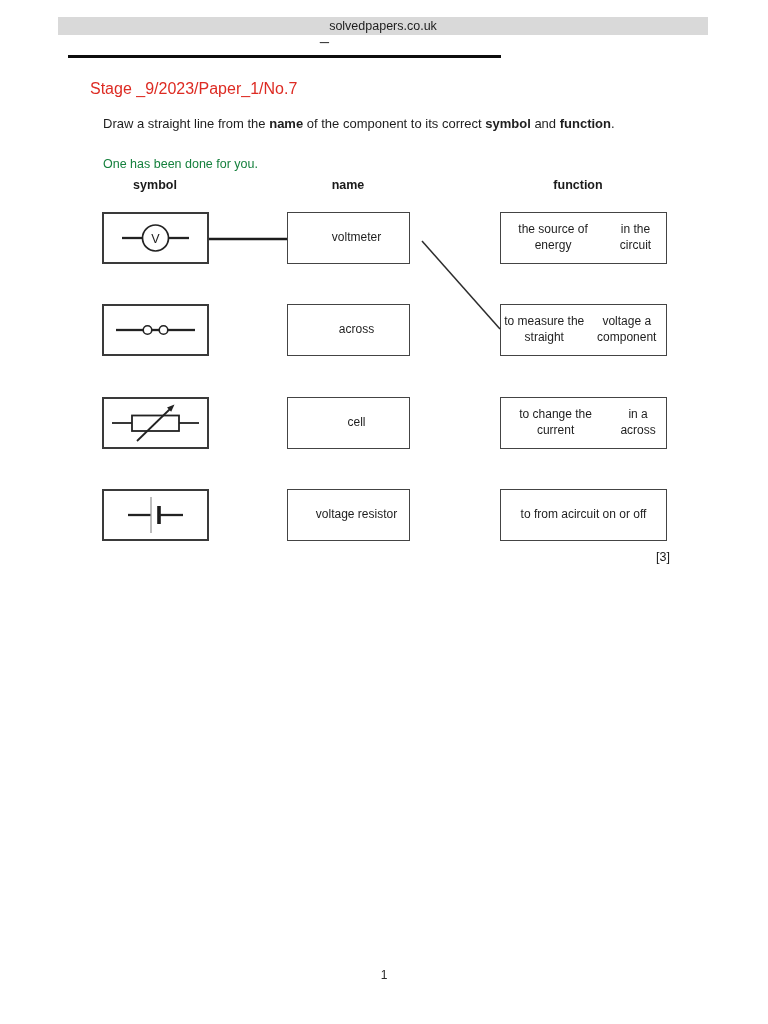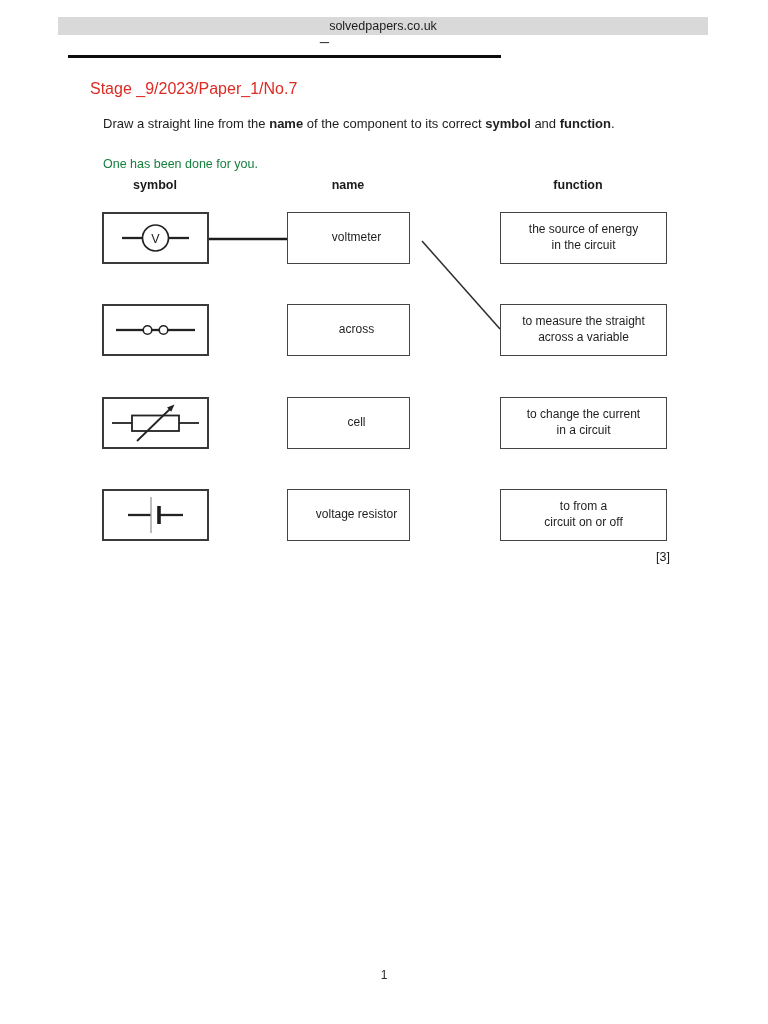--- a/index.html
+++ b/index.html
@@ -44,21 +44,21 @@
   .box{
     position:absolute;height:52px;box-sizing:border-box;
     background:#ffffff;
     display:flex;align-items:center;justify-content:center;
     text-align:center;font-size:12px;line-height:1.3;color:#1e1e1e;
   }
   .col-symbol{left:102px;width:107px;border:2px solid #3a3a3a;}
   .col-name{left:287px;width:123px;border:1.6px solid #444;padding-left:16px;}
   .col-function{left:500px;width:167px;border:1.6px solid #444;}
   .row1{top:212px;} .row2{top:304px;} .row3{top:397px;} .row4{top:489px;}
-  .func-lines{display:flex;flex-direction:column;justify-content:center;}
+  .func-lines{display:flex;flex-direction:row;justify-content:center;}
   .sym-svg{width:100%;height:100%;display:block;}
   .connectors{left:0;top:0;width:768px;height:1024px;pointer-events:none;}
   .marks{
     right:98px;top:550px;font-size:12.5px;color:#1a1a1a;
   }
   .page-number{
     left:0;top:968px;width:768px;text-align:center;
     font-size:12px;color:#2a2a2a;
   }
 </style>
@@ -131,27 +131,27 @@
 
 <div class="box col-function row1">
   <div class="func-lines">
     <span>the source of energy</span>
     <span>in the circuit</span>
   </div>
 </div>
 <div class="box col-function row2">
   <div class="func-lines">
     <span>to measure the straight</span>
-    <span>across a variable</span>
+    <span>voltage a component</span>
   </div>
 </div>
 <div class="box col-function row3">
   <div class="func-lines">
     <span>to change the current</span>
-    <span>in a circuit</span>
+    <span>in a across</span>
   </div>
 </div>
 <div class="box col-function row4">
   <div class="func-lines">
     <span>to from a</span>
     <span>circuit on or off</span>
   </div>
 </div>
 
 <svg class="abs connectors" viewBox="0 0 768 1024">

